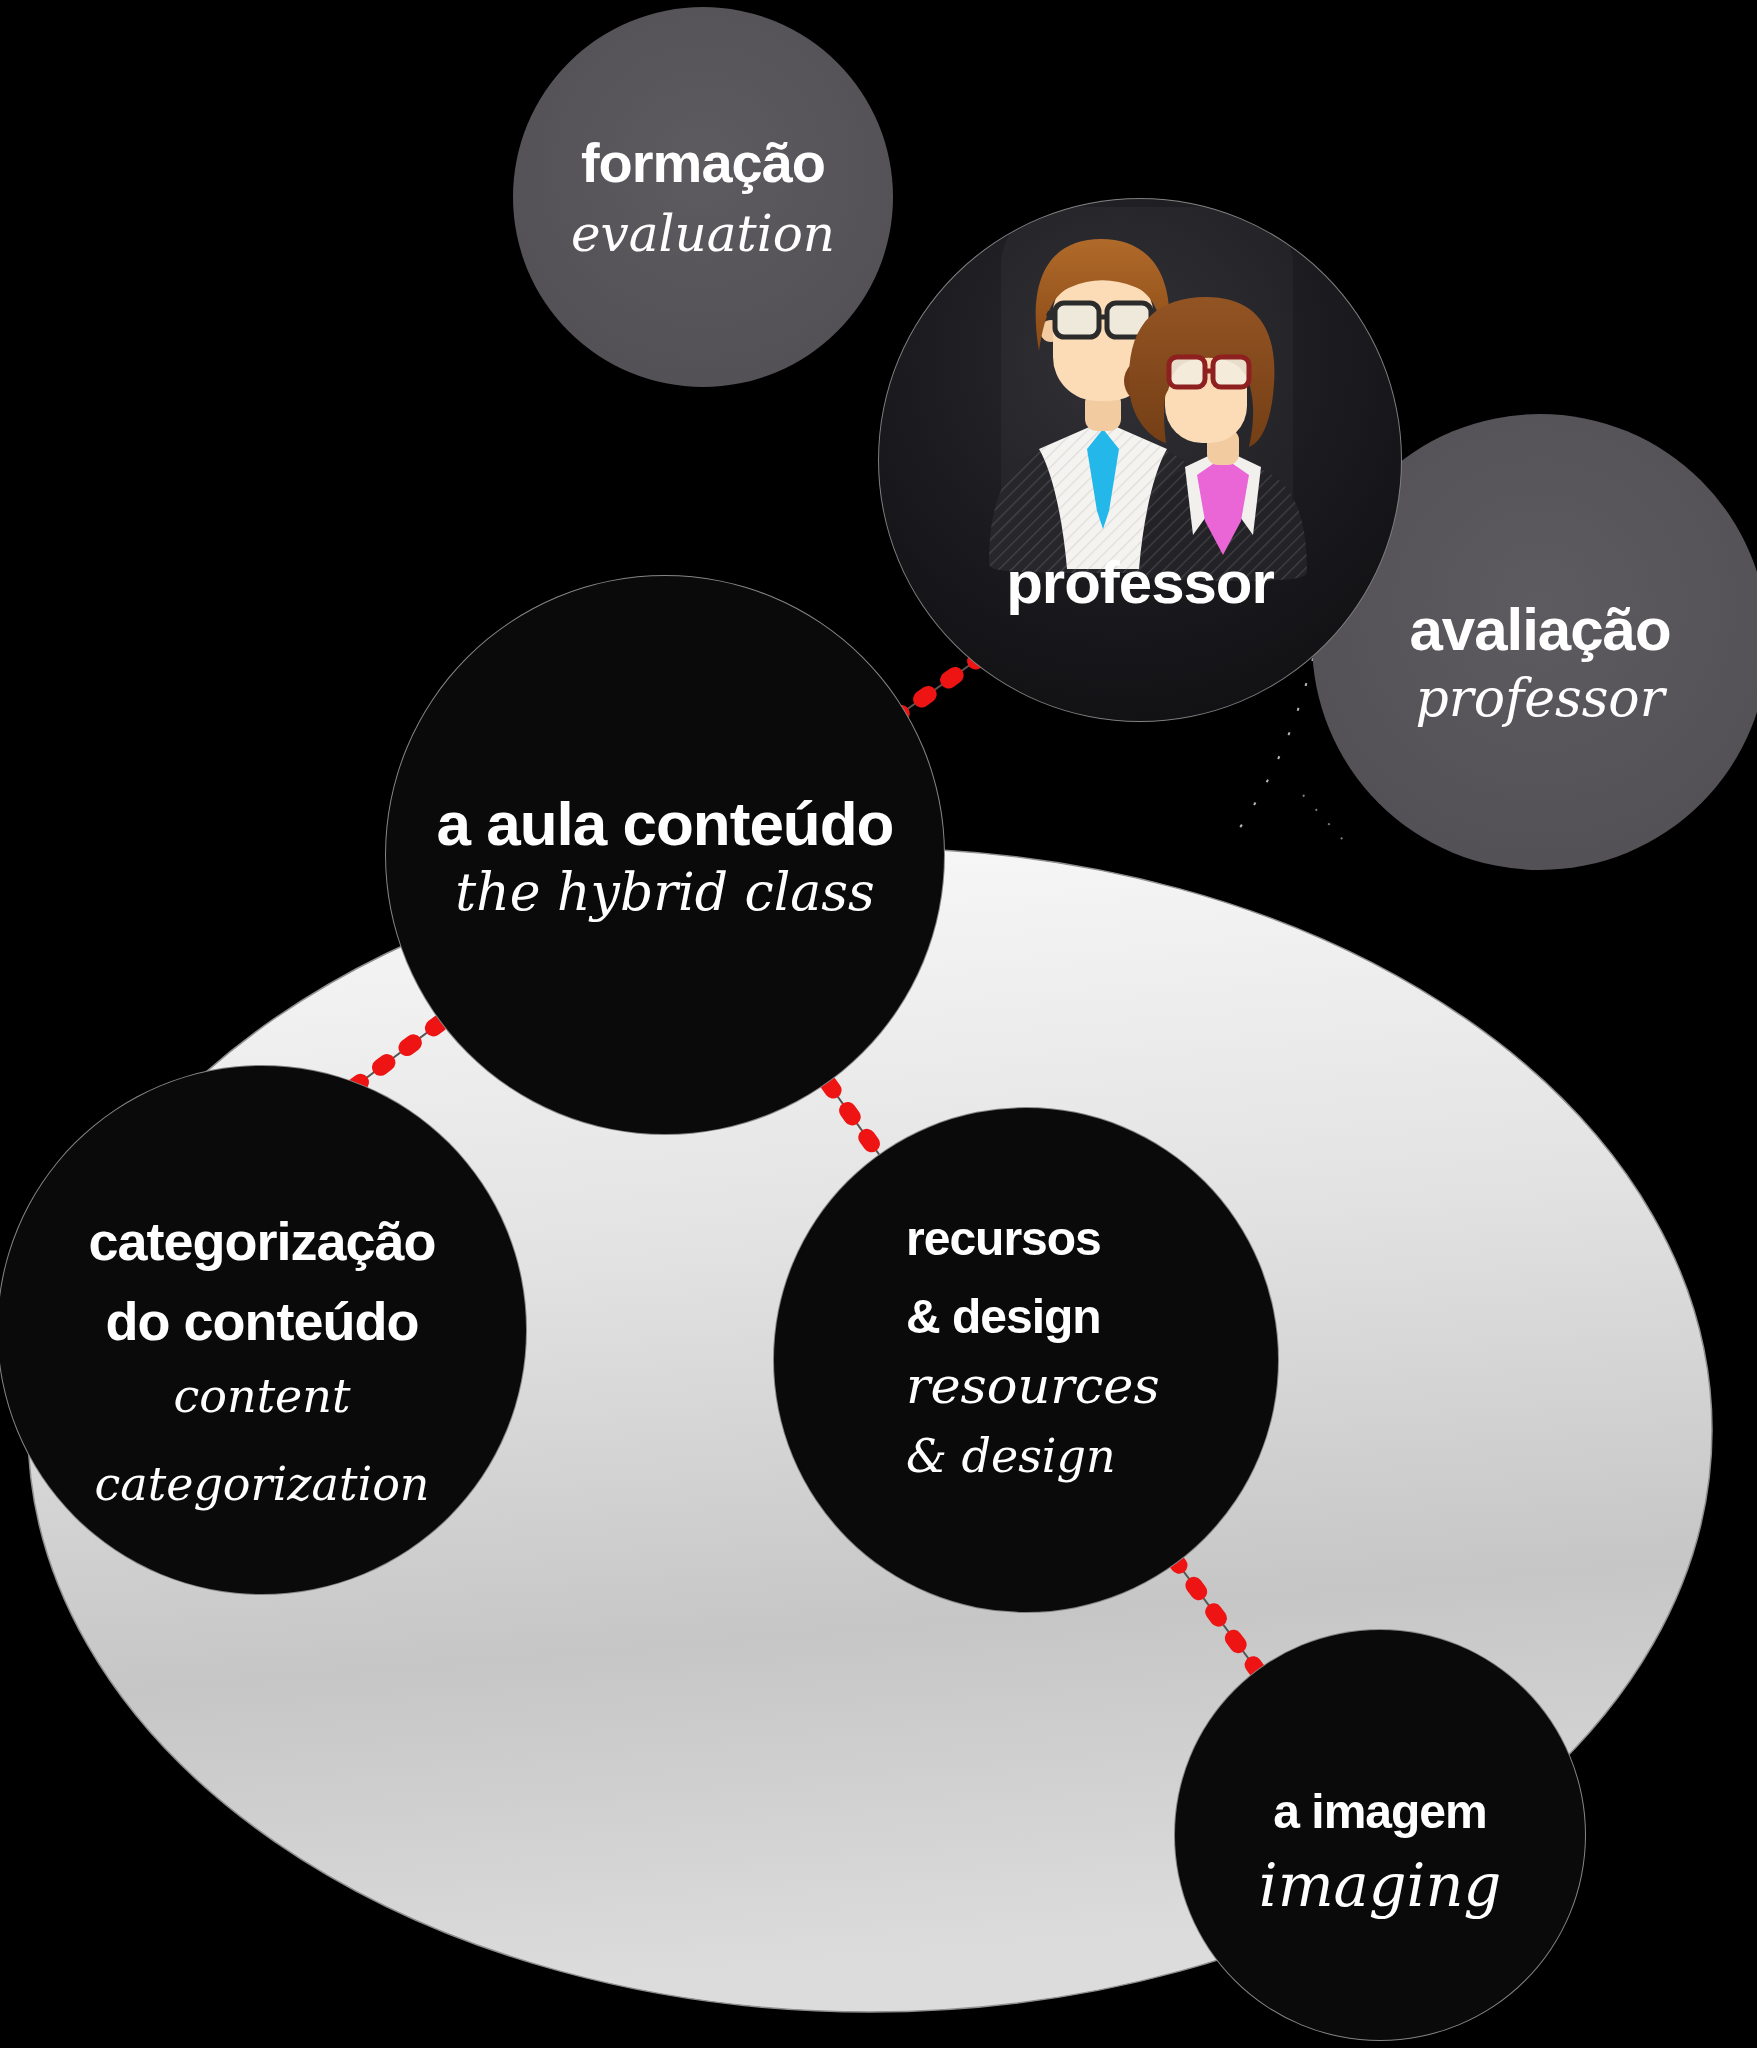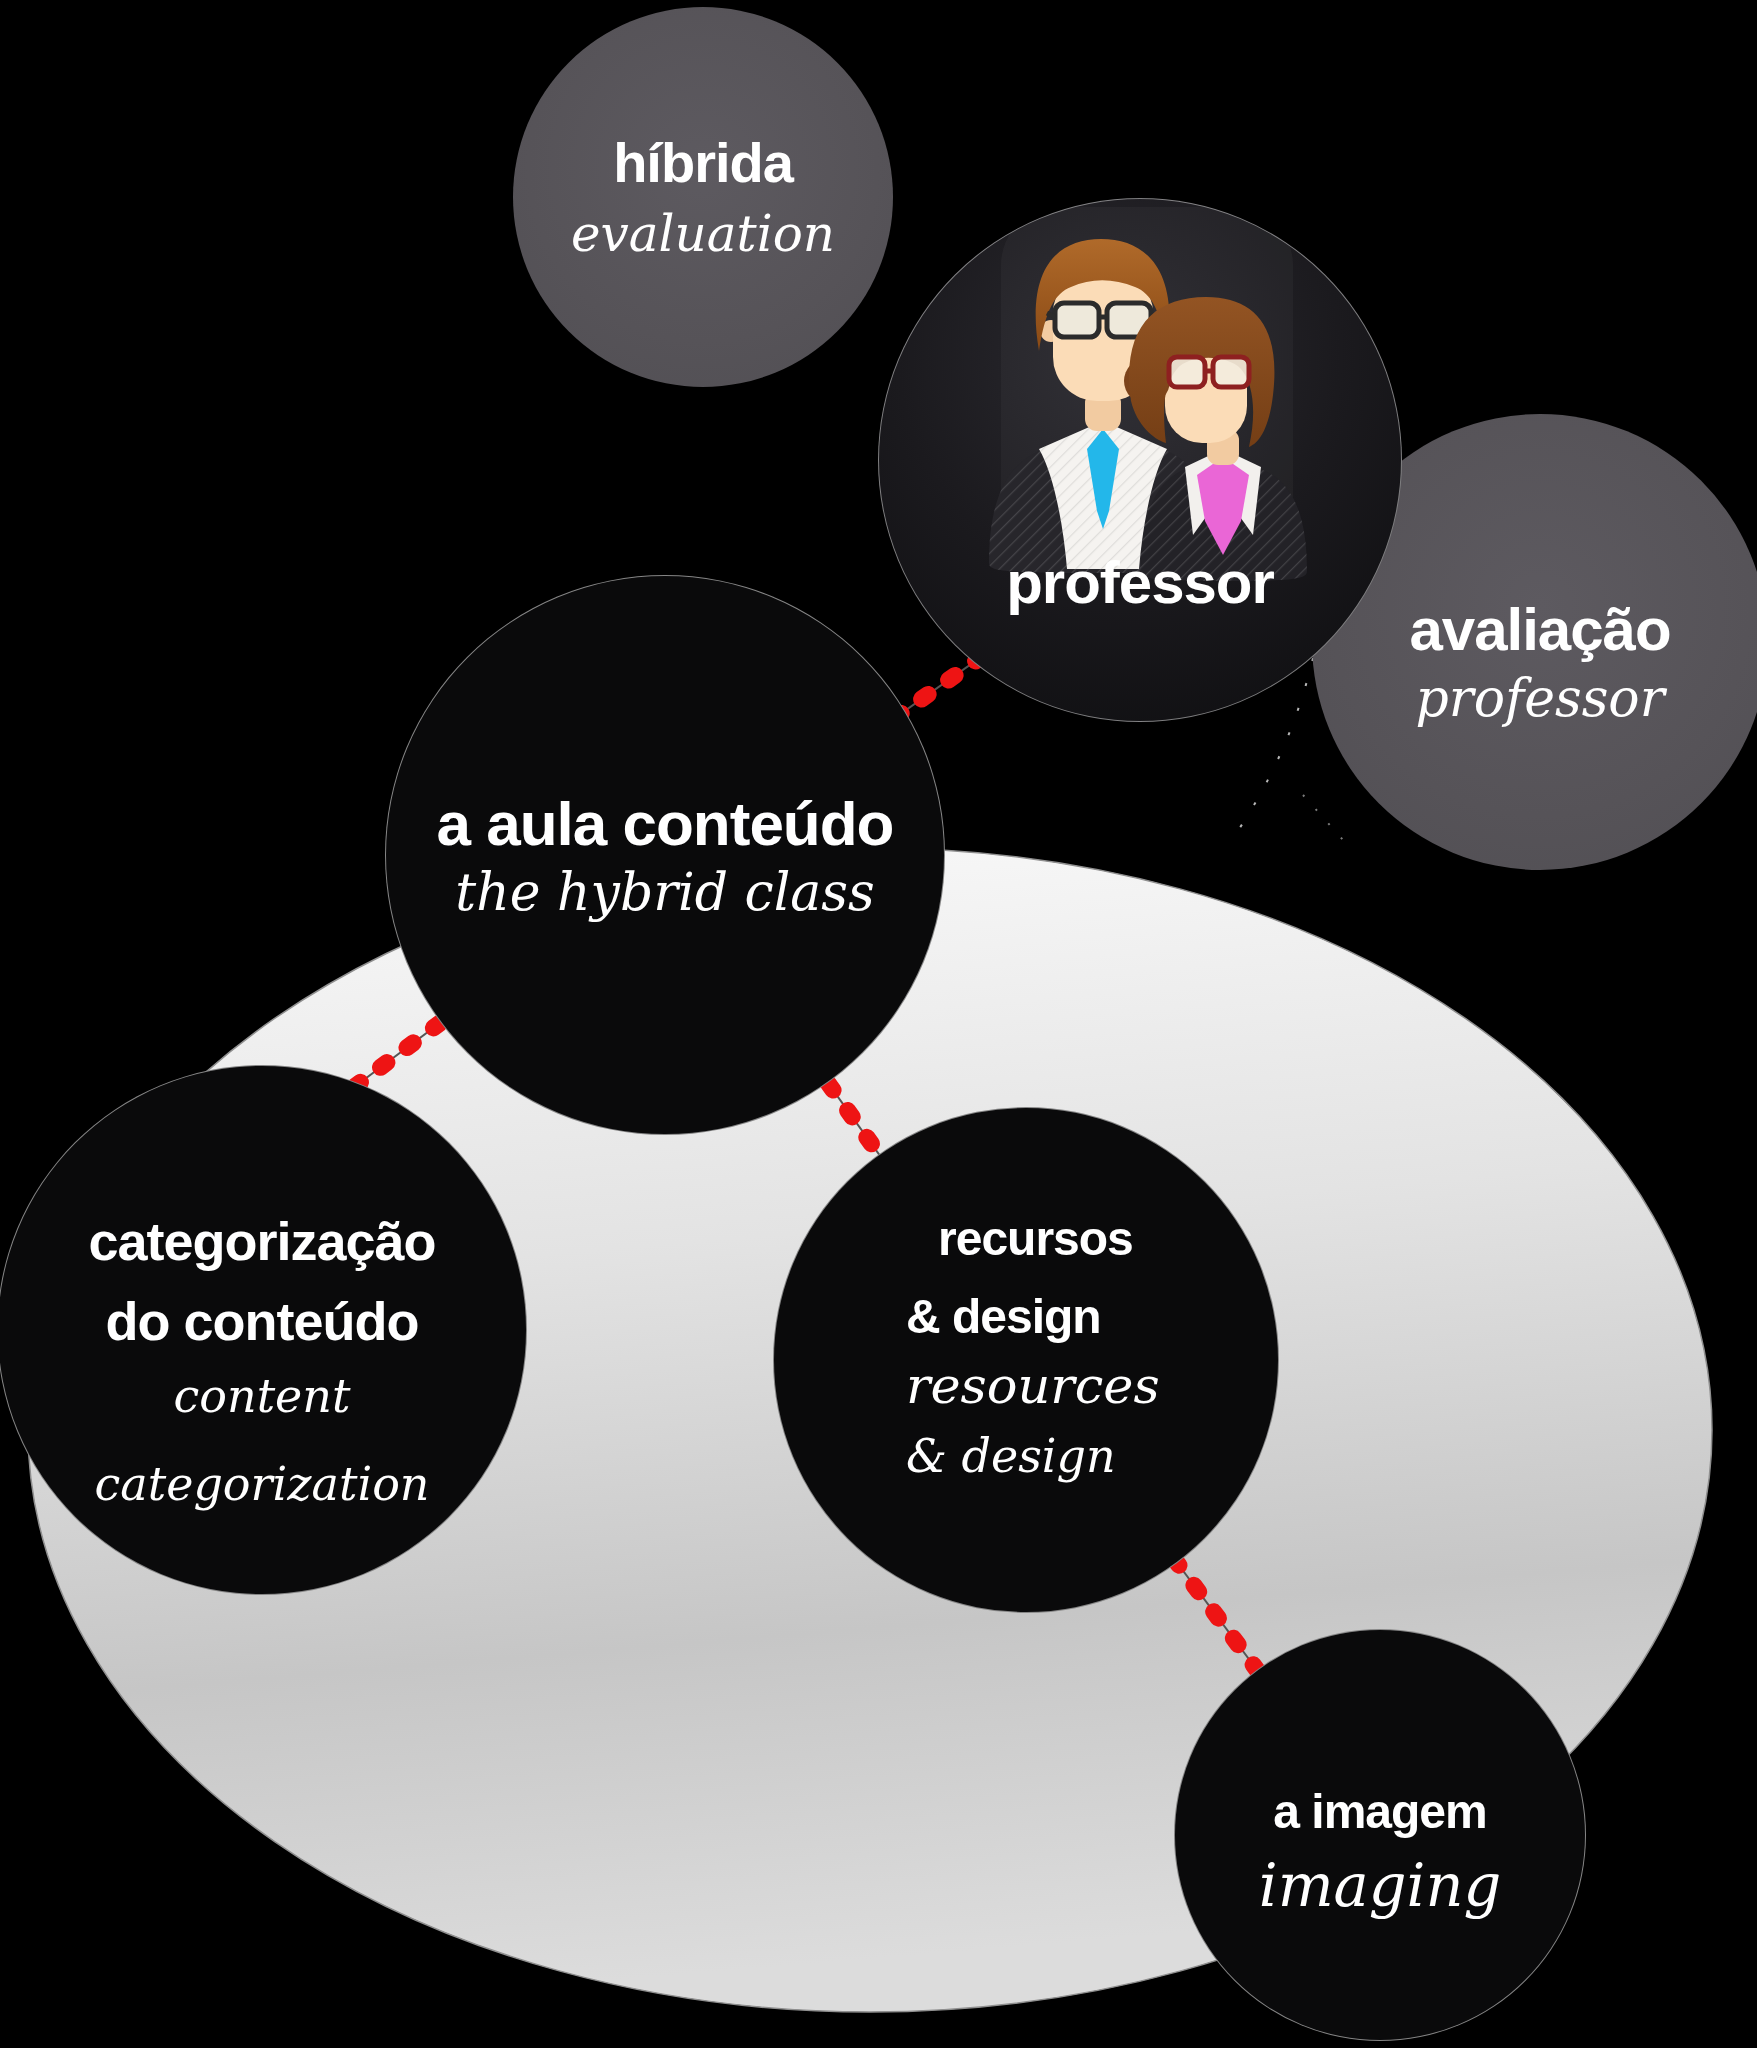--- a/index.html
+++ b/index.html
@@ -45,21 +45,21 @@
   
   .c-categorizacao{left:-3px;top:1065px;width:530px;height:530px;}
   .c-categorizacao .block{position:absolute;left:0;right:0;top:135px;text-align:center;}
   .c-categorizacao .l1{display:block;font-size:54px;line-height:80px;}
   .c-categorizacao .l2{display:block;font-size:54px;line-height:80px;}
   .c-categorizacao .l3{display:block;font-size:46px;line-height:70px;}
   .c-categorizacao .l4{display:block;font-size:46px;line-height:94px;margin-top:6px;}
   
   .c-recursos{left:773px;top:1107px;width:506px;height:506px;}
   .c-recursos .block{position:absolute;left:132px;top:98px;text-align:left;}
-  .c-recursos .l1{display:block;font-size:48px;line-height:66px;margin-left:32px;}
+  .c-recursos .l1{display:block;font-size:48px;line-height:66px;}
   .c-recursos .l2{display:block;font-size:48px;line-height:90px;}
   .c-recursos .l3{display:block;font-size:51px;line-height:48px;}
   .c-recursos .l4{display:block;font-size:46px;line-height:92px;}
   
   .c-imagem{left:1174px;top:1629px;width:412px;height:412px;}
   .c-imagem .stack{transform:translateY(12px);}
   .c-imagem .title{font-size:48px;line-height:64px;}
   .c-imagem .sub{font-size:59px;line-height:56px;margin-top:14px;}
 </style>
 </head>
@@ -99,21 +99,21 @@
       </g>
       <g>
         <line x1="1026" y1="1360" x2="1380" y2="1835" stroke="#555" stroke-width="2"></line>
         <line x1="1026" y1="1360" x2="1380" y2="1835" stroke="#ee1414" stroke-width="17" stroke-linecap="round" stroke-dasharray="8 25" stroke-dashoffset="16"></line>
       </g>
     </g>
   </svg>
 
   <div class="circle gray c-formacao">
     <div class="stack">
-      <span class="title">híbrida</span>
+      <span class="title">formação</span>
       <span class="sub">evaluation</span>
     </div>
   </div>
 
   <div class="circle gray c-avaliacao">
     <div class="stack">
       <span class="title">avaliação</span>
       <span class="sub">professor</span>
     </div>
   </div>

